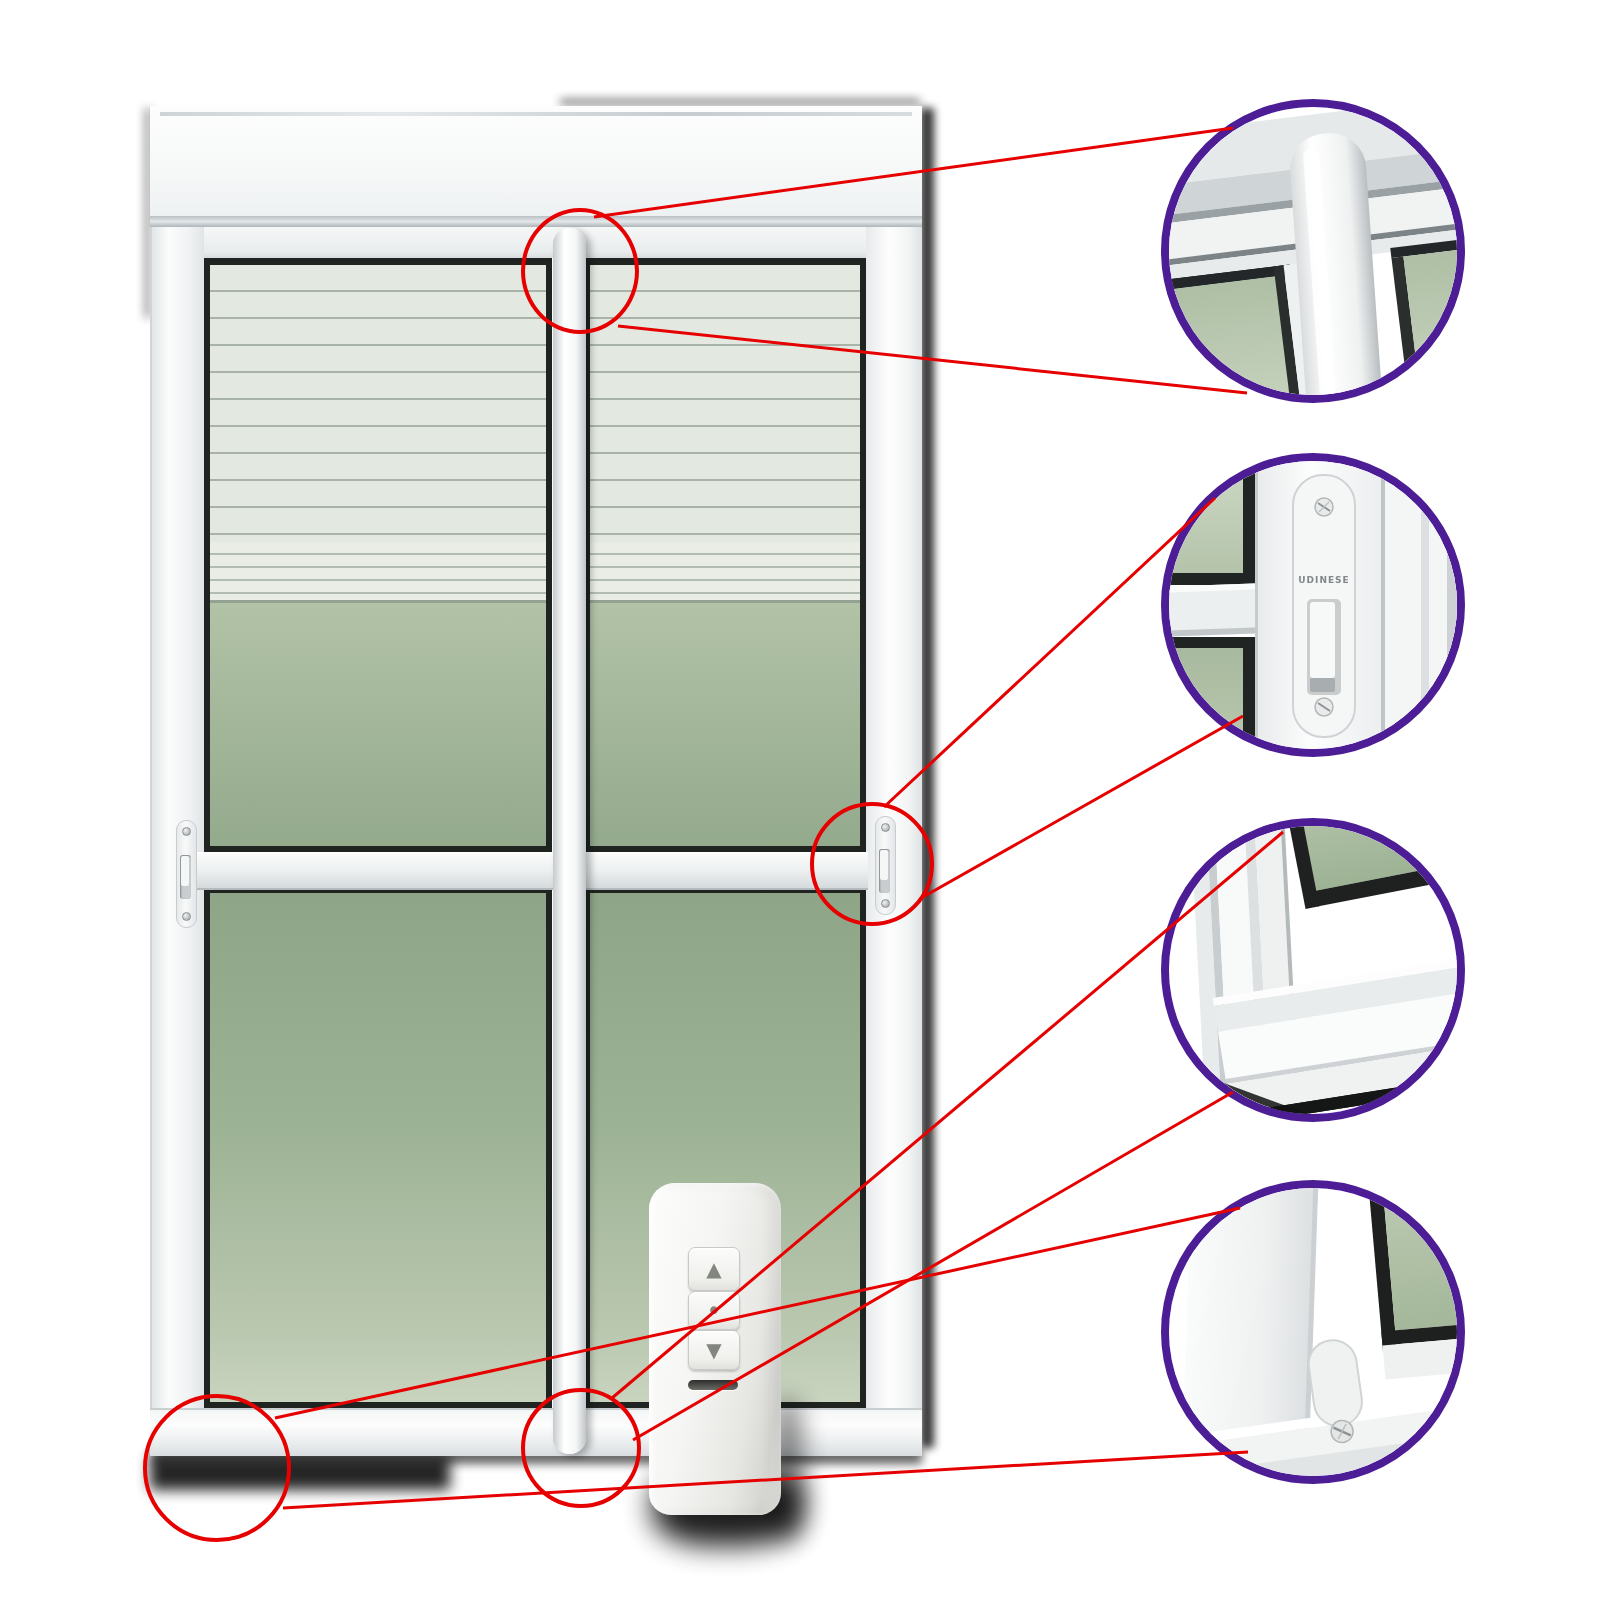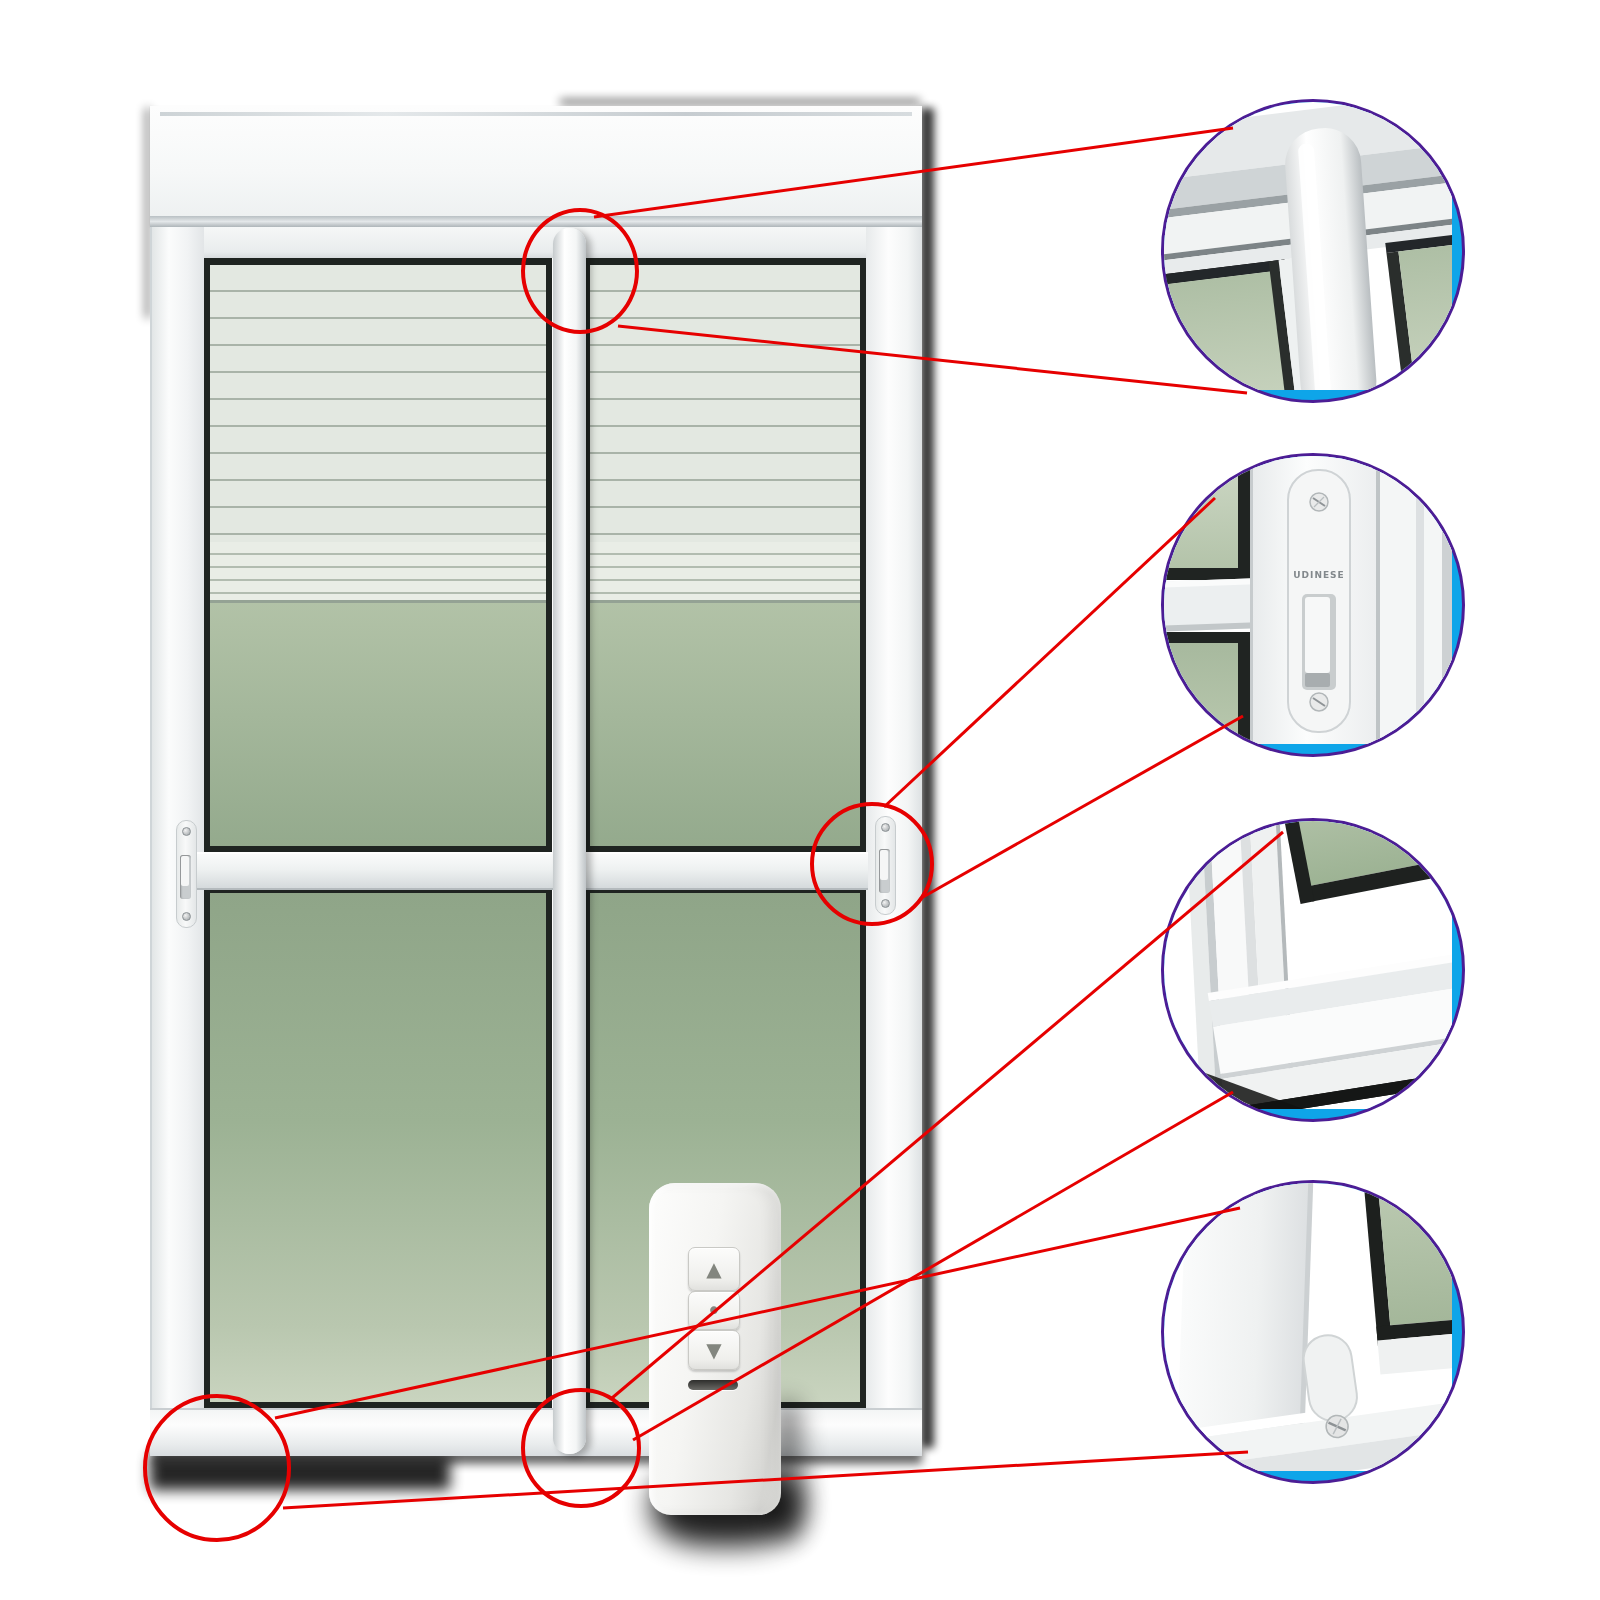--- a/index.html
+++ b/index.html
@@ -51,22 +51,22 @@
   .screw{position:absolute;width:7px;height:7px;border-radius:50%;
     background:radial-gradient(circle at 35% 35%,#f2f2f2,#9aa0a3);border:1px solid #8b9194;}
   .latch-grip{position:absolute;left:3px;width:11px;height:44px;border-radius:3px;
     background:#c9cdcf;box-shadow:inset 1px 1px 2px rgba(0,0,0,.35);}
   .latch-grip .tab{position:absolute;left:1px;top:1px;width:8px;height:30px;border-radius:2px;background:#f5f6f6;}
   
   .shadow{background:#000;filter:blur(5px);}
   
   .marker{border:4px solid #e60000;border-radius:50%;background:transparent;}
   
-  .detail{width:304px;height:304px;border-radius:50%;border:3px solid #4c1d95;
-    background:#0ea5e9;overflow:hidden;box-sizing:border-box;}
+  .detail{width:304px;height:304px;border-radius:50%;border:8px solid #4c1d95;
+    background:#8b5cf6;overflow:hidden;box-sizing:border-box;}
   .detail svg{display:block;}
   
   .remote-shadow{left:652px;top:1466px;width:150px;height:80px;background:#000;
     filter:blur(14px);border-radius:40%;opacity:.88;}
   .remote-shadow2{left:770px;top:1400px;width:34px;height:140px;background:#000;
     filter:blur(12px);opacity:.45;border-radius:40%;}
   .remote-body{left:649px;top:1183px;width:132px;height:332px;border-radius:26px 26px 22px 22px;
     background:linear-gradient(100deg,#fdfdfc 0%,#f5f5f3 40%,#e6e6e3 72%,#d6d6d3 88%,#e4e4e1 100%);
     box-shadow:inset -10px 0 14px rgba(0,0,0,.06), inset 3px 2px 6px rgba(255,255,255,.9);}
   .remote-btn{position:absolute;left:39px;width:50px;border-radius:7px;

